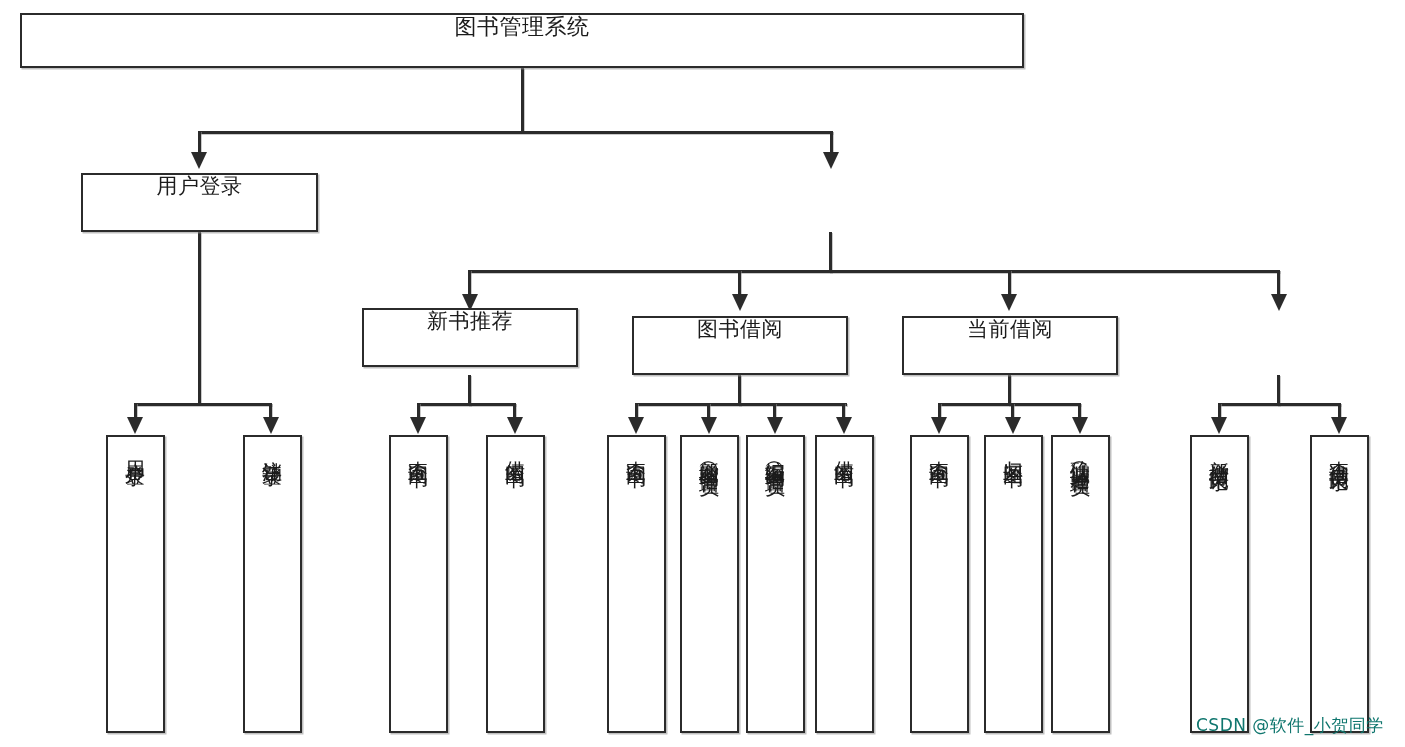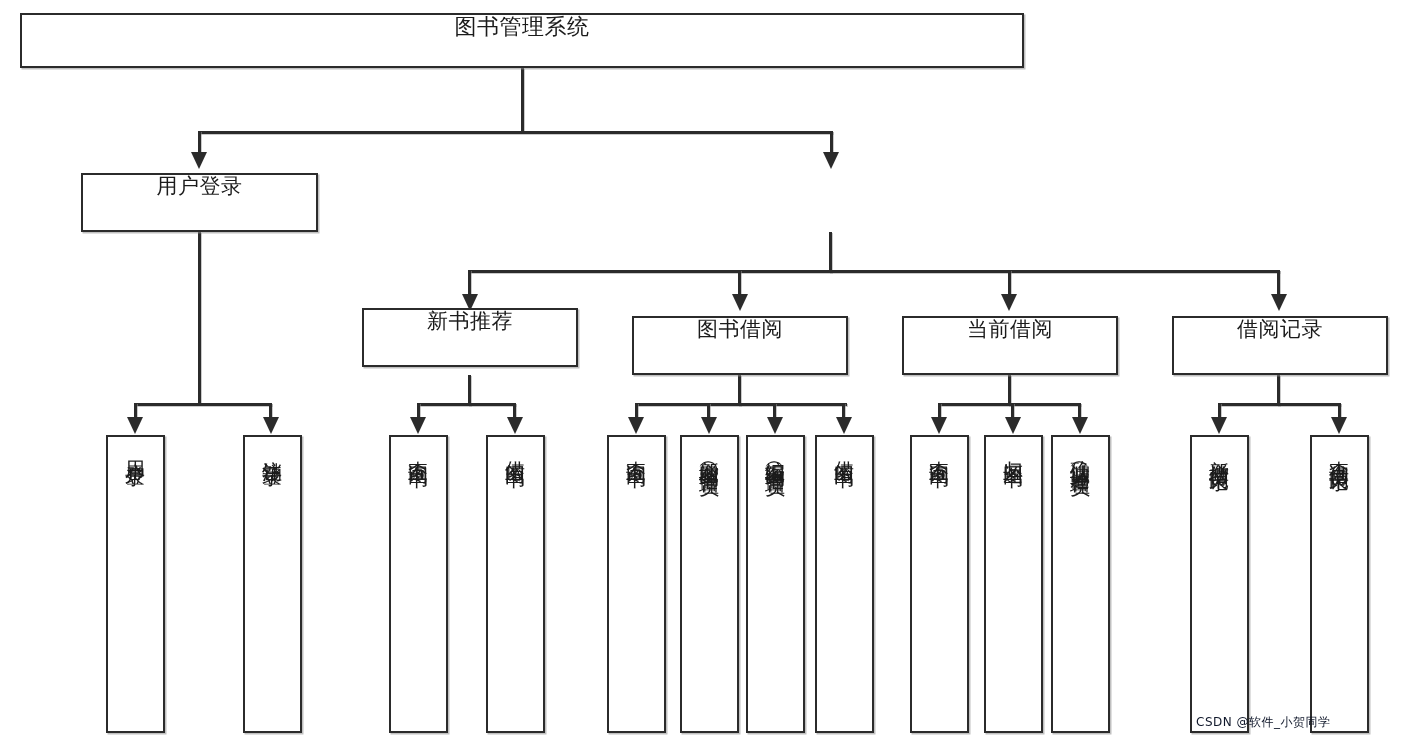--- a/index.html
+++ b/index.html
@@ -66,22 +66,22 @@
     width: 0;
     height: 0;
     border-left: 8px solid transparent;
     border-right: 8px solid transparent;
     border-top: 17px solid #2b2b2b;
   }
 
   
   #watermark {
     position: absolute;
-    color: #0f172a;
-    font-size: 12px;
+    color: #0f766e;
+    font-size: 17px;
     white-space: nowrap;
     letter-spacing: 0.5px;
   }
 </style>
 </head>
 <body>
 
 <div id="canvas">
 
   <div class="vline" style="left:521px; top:68px; height:64px;"></div>
@@ -153,23 +153,20 @@
 
   <div class="node" style="left:362px; top:308px; width:216px; height:59px;">
     <span class="label">新书推荐</span>
   </div>
   <div class="node" style="left:632px; top:316px; width:216px; height:59px;">
     <span class="label">图书借阅</span>
   </div>
   <div class="node" style="left:902px; top:316px; width:216px; height:59px;">
     <span class="label">当前借阅</span>
   </div>
-  <div class="node" style="left:1172px; top:316px; width:216px; height:59px;">
-    <span class="label">借阅记录</span>
-  </div>
 
   <div class="node vertical" style="left:106px; top:435px; width:59px; height:298px;">
     <span class="label">用户登录</span>
   </div>
   <div class="node vertical" style="left:243px; top:435px; width:59px; height:298px;">
     <span class="label">注销登录</span>
   </div>
 
   <div class="node vertical" style="left:389px; top:435px; width:59px; height:298px;">
     <span class="label">查询图书</span>

